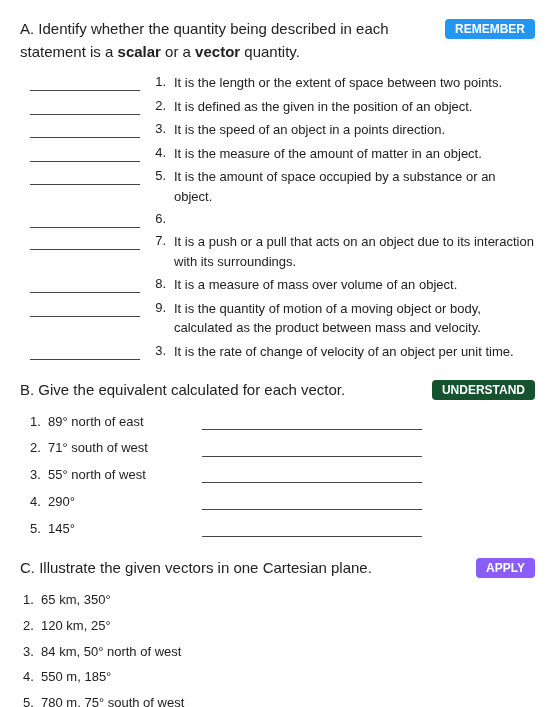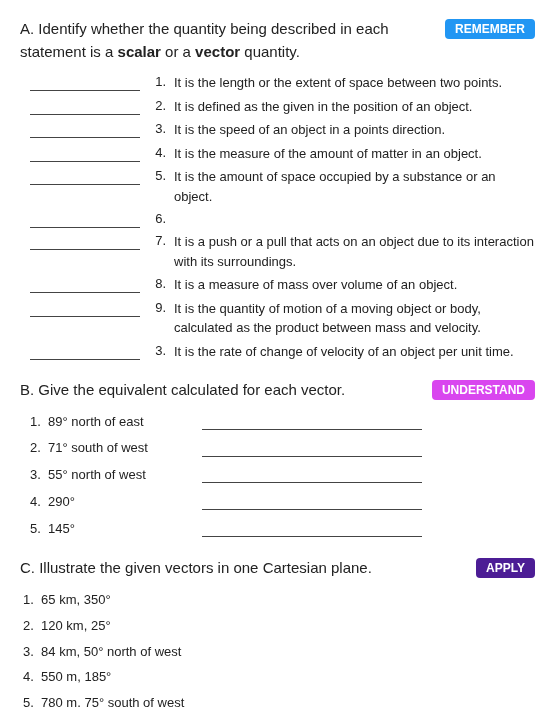--- a/index.html
+++ b/index.html
@@ -45,22 +45,22 @@
       border-radius: 4px;
       color: #fff;
       font-size: 12px;
       font-weight: bold;
       white-space: nowrap;
       margin-left: 10px;
       margin-top: 1px;
     }
 
     .badge-remember { background-color: #2196F3; }
-    .badge-understand { background-color: #d946ef; }
-    .badge-apply { background-color: #4c1d95; }
+    .badge-understand { background-color: #14532d; }
+    .badge-apply { background-color: #8b5cf6; }
 
     
     .items-table {
       display: flex;
       flex-direction: column;
       gap: 4px;
       margin-left: 10px;
     }
 
     .item-row {

